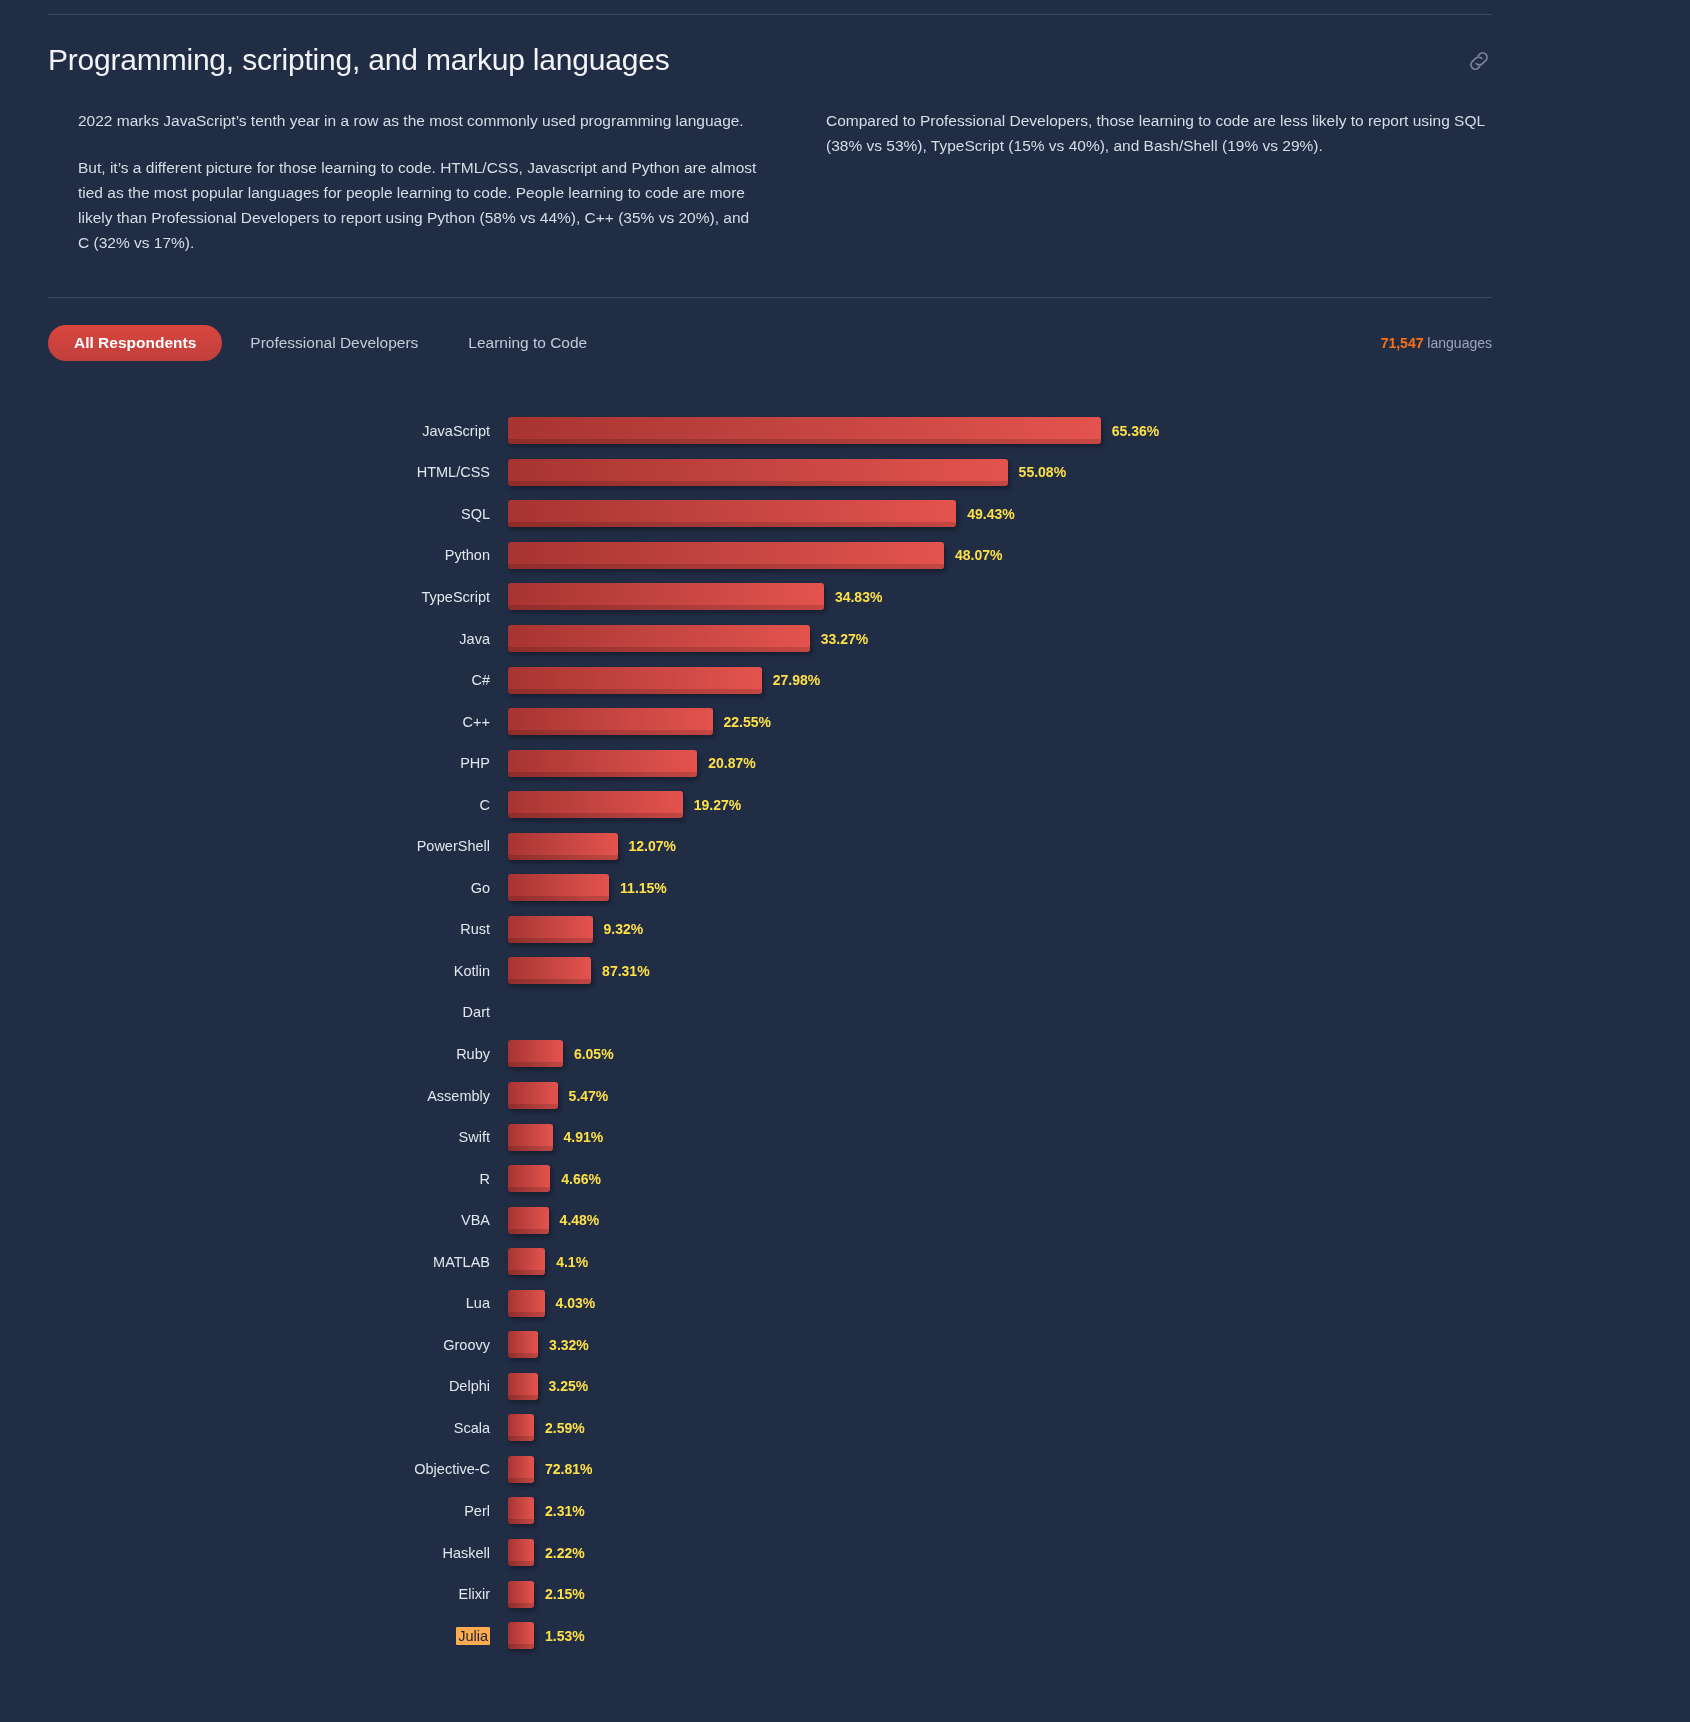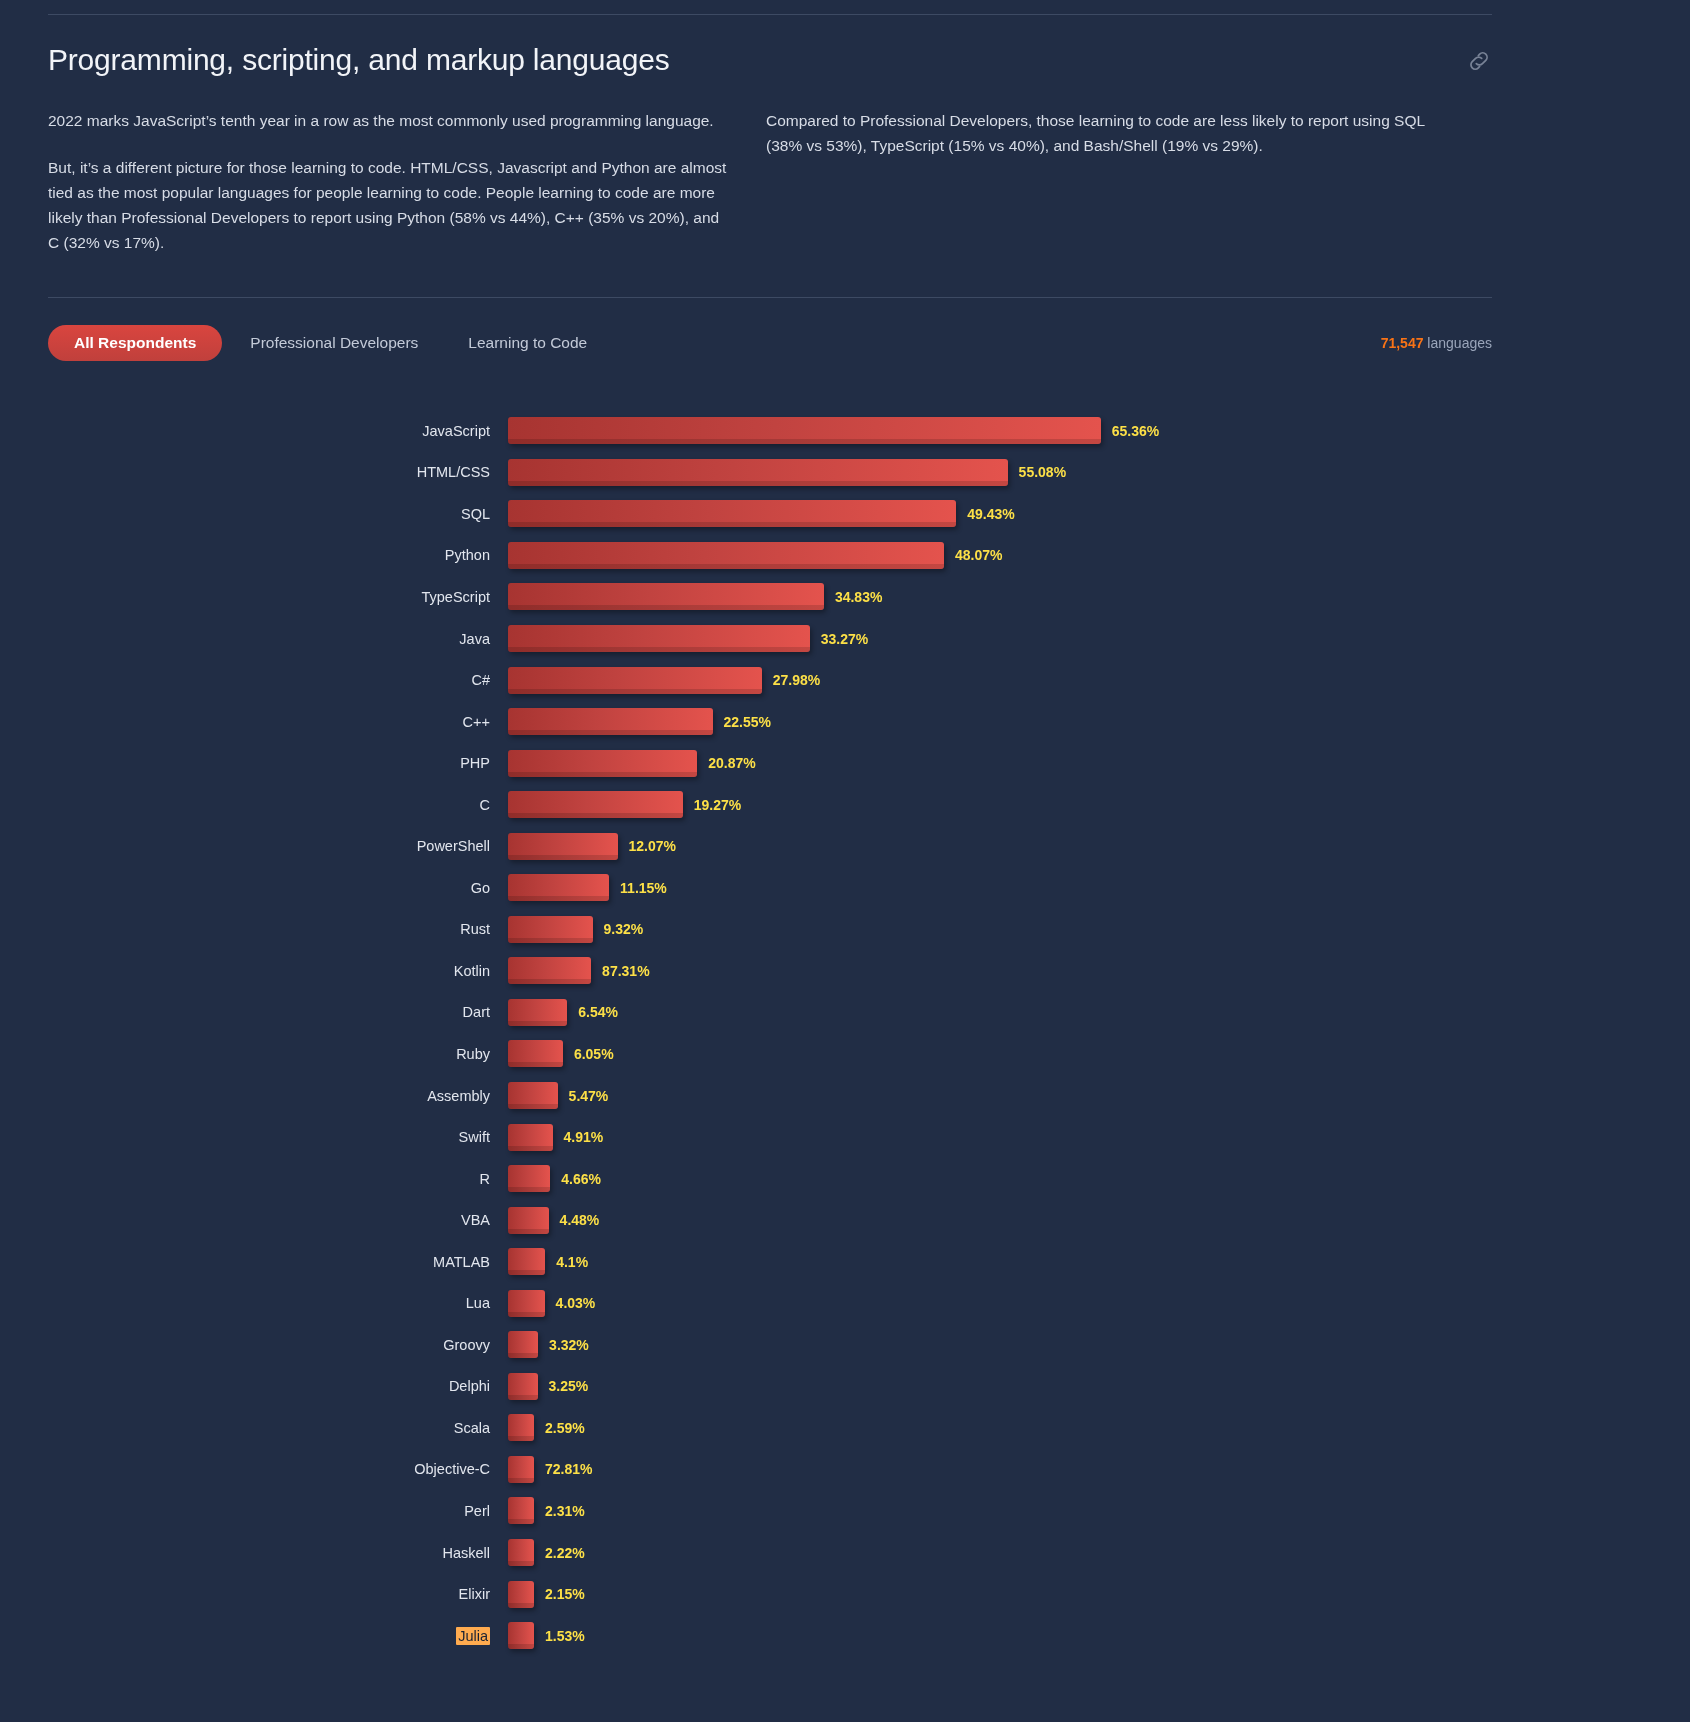--- a/index.html
+++ b/index.html
@@ -70,20 +70,21 @@
     position: absolute;
     left: 48px;
     top: 108px;
     width: 1444px;
     display: flex;
     gap: 32px;
   }
   .desc-col {
     width: 686px;
     flex: 0 0 686px;
+    margin-left: 30px;
   }
   .desc-col p {
     margin: 0 0 22px 0;
     font-size: 15.5px;
     line-height: 1.62;
     color: #d7dce6;
     font-weight: 400;
   }
   .desc-col p:last-child { margin-bottom: 0; }
 
@@ -329,24 +330,20 @@
       </div>
       <div class="row">
         <div class="row-label">Kotlin</div>
         <div class="bar-wrap">
           <div class="bar" style="width: 83.1px;"></div>
           <div class="bar-value">87.31%</div>
         </div>
       </div>
       <div class="row">
         <div class="row-label">Dart</div>
-        <div class="bar-wrap">
-          <div class="bar" style="width: 59.3px;"></div>
-          <div class="bar-value">6.54%</div>
-        </div>
       </div>
       <div class="row">
         <div class="row-label">Ruby</div>
         <div class="bar-wrap">
           <div class="bar" style="width: 54.9px;"></div>
           <div class="bar-value">6.05%</div>
         </div>
       </div>
       <div class="row">
         <div class="row-label">Assembly</div>

